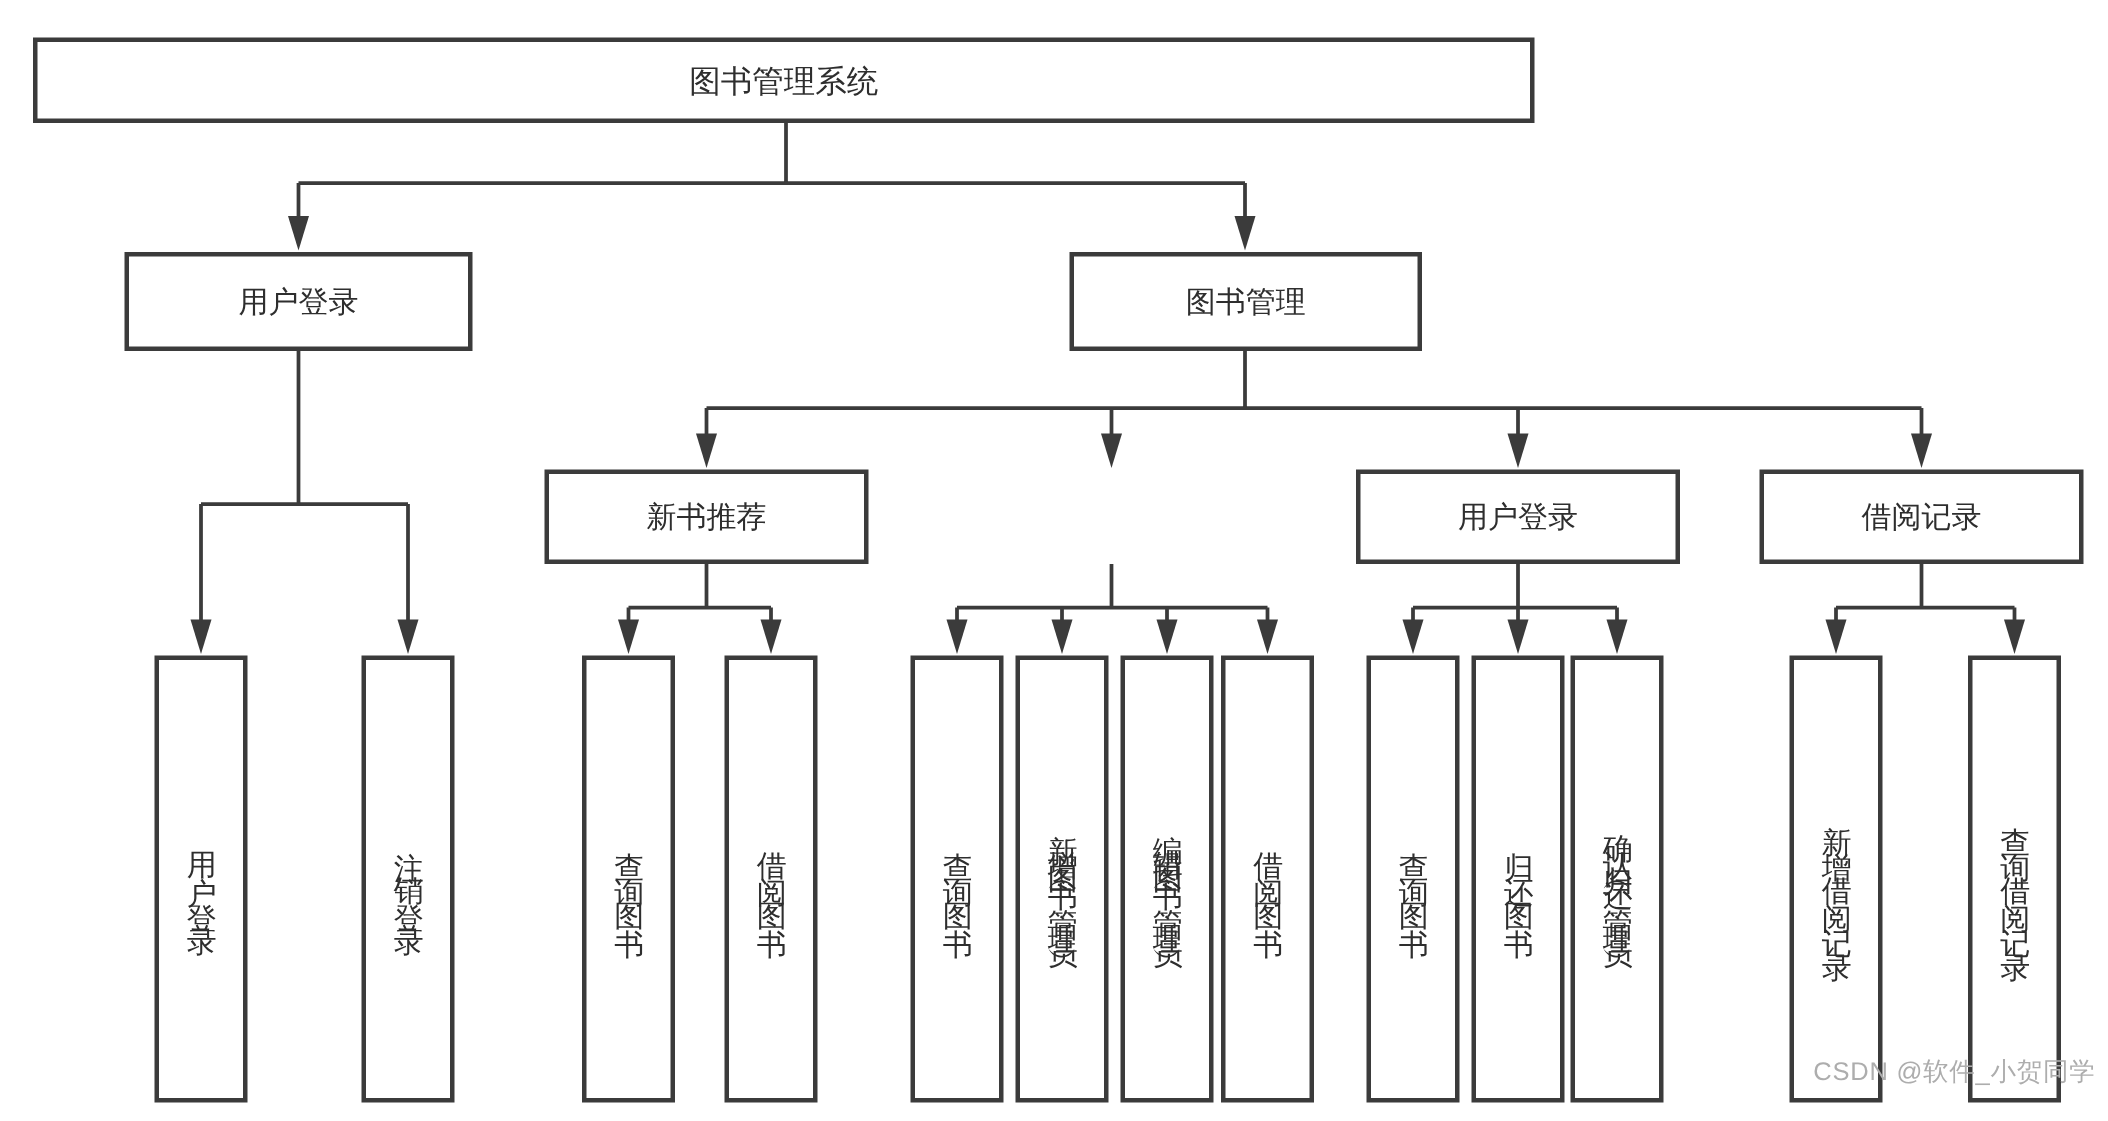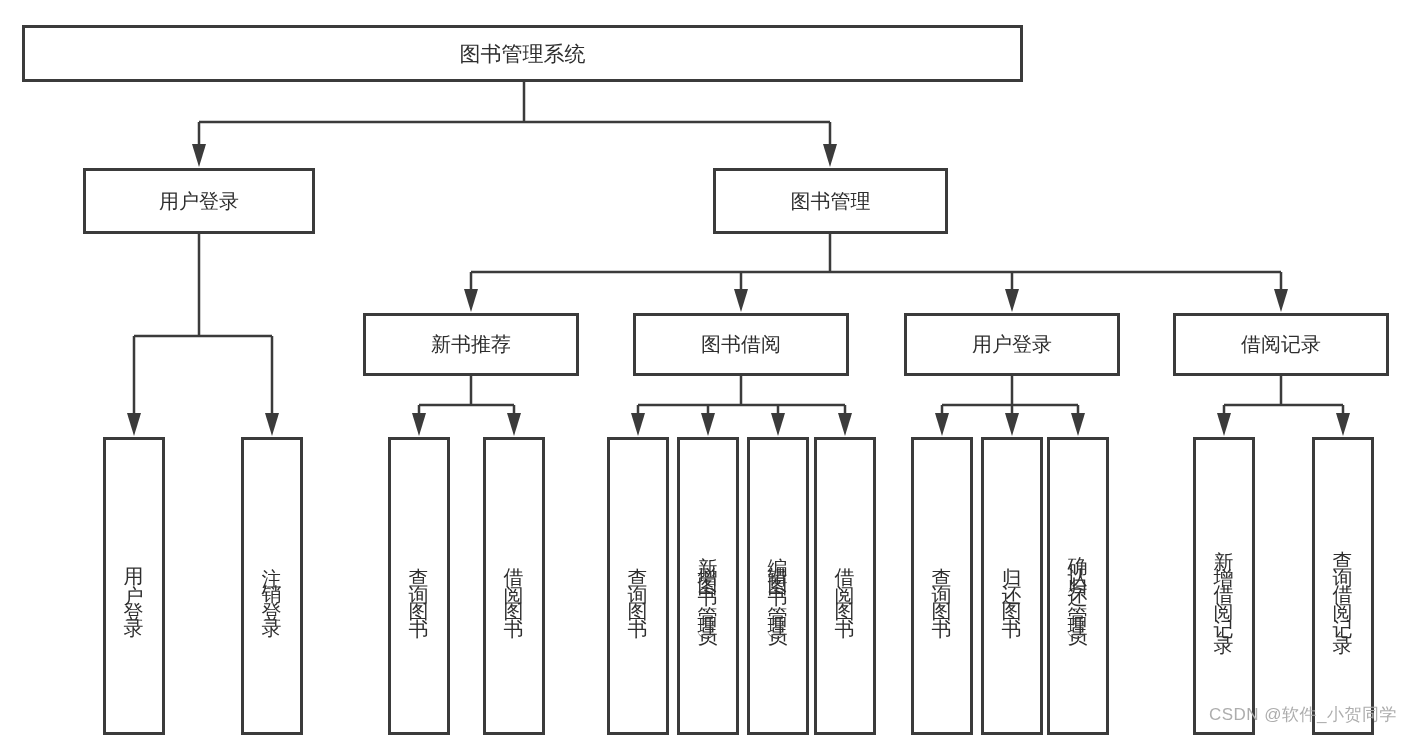--- a/index.html
+++ b/index.html
@@ -108,23 +108,20 @@
   <div class="node n-l2 n-user-login">
     <span>用户登录</span>
   </div>
   <div class="node n-l2 n-book-mgmt">
     <span>图书管理</span>
   </div>
 
   <div class="node n-l3 n-g2">
     <span>新书推荐</span>
   </div>
-  <div class="node n-l3 n-g3">
-    <span>图书借阅</span>
-  </div>
   <div class="node n-l3 n-g4">
     <span>用户登录</span>
   </div>
   <div class="node n-l3 n-g5">
     <span>借阅记录</span>
   </div>
 
   <div class="node leaf leaf-1a">
     <span class="vtext">用户登录</span>
   </div>

